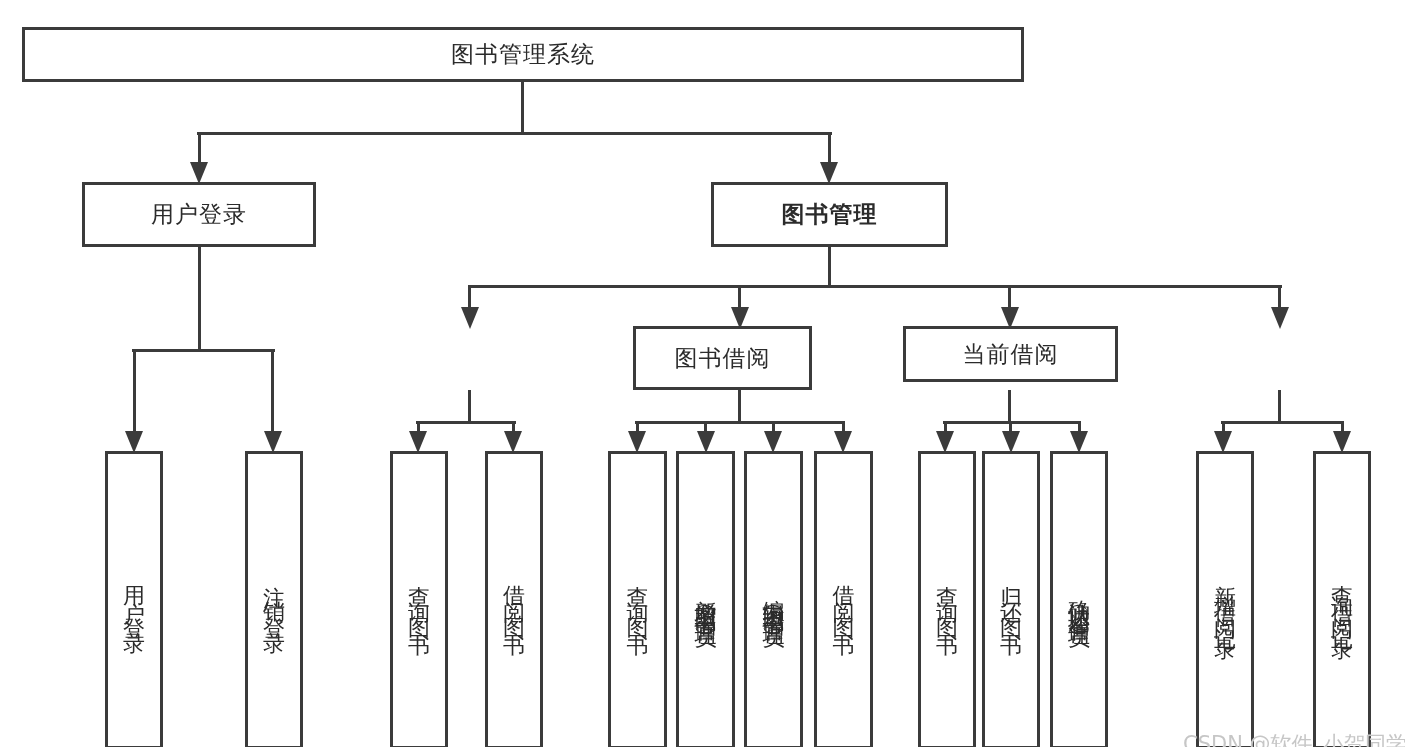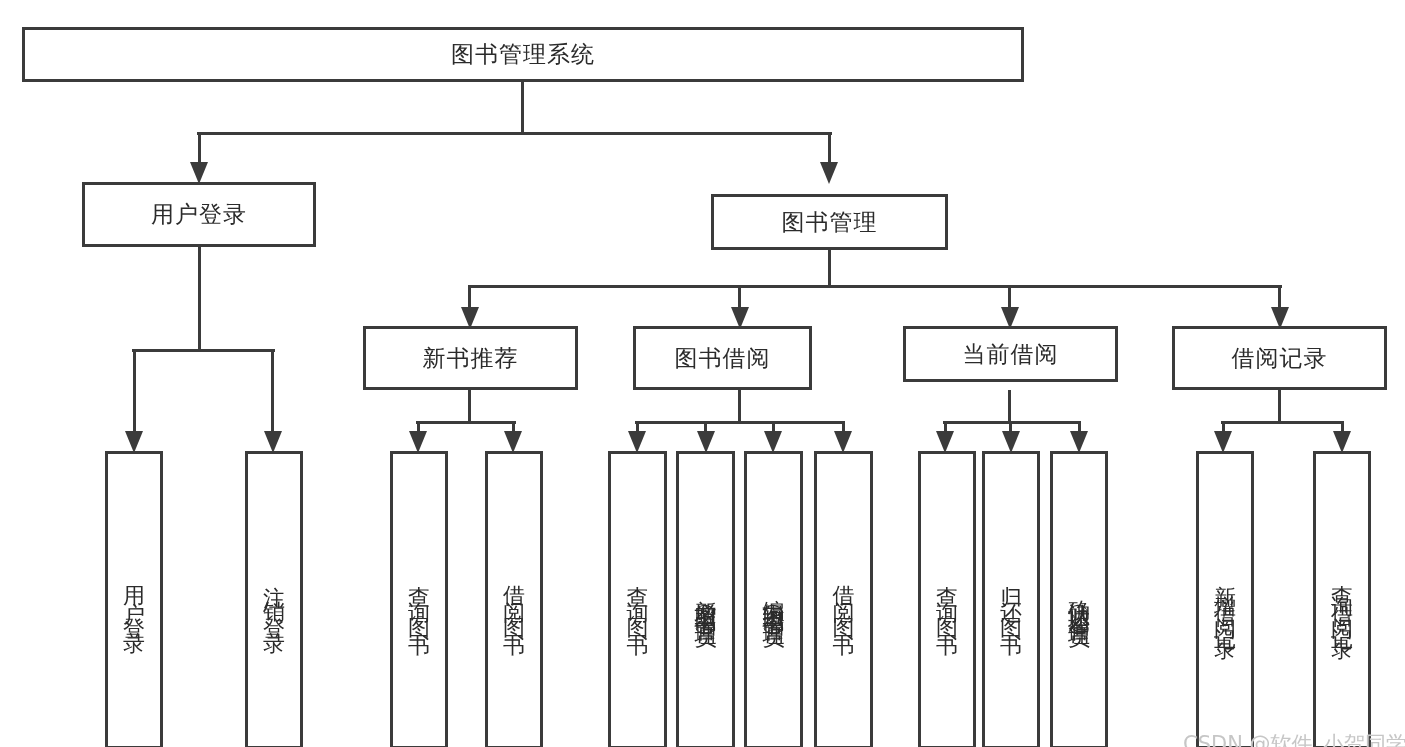--- a/index.html
+++ b/index.html
@@ -95,26 +95,24 @@
   <div class="vline" style="left:1278px;top:376px;height:34px;"></div>
   <div class="hline" style="left:1221px;top:407px;width:123px;"></div>
   <div class="vline" style="left:1222px;top:407px;height:12px;"></div>
   <div class="arrow" style="left:1214px;top:417px;"></div>
   <div class="vline" style="left:1341px;top:407px;height:12px;"></div>
   <div class="arrow" style="left:1333px;top:417px;"></div>
 
   <div class="box hbox" style="left:22px;top:13px;width:1002px;height:55px;">图书管理系统</div>
 
   <div class="box hbox" style="left:82px;top:168px;width:234px;height:65px;">用户登录</div>
-  <div class="box hbox" style="left:711px;top:180px;width:237px;height:56px;">图书管理</div>
+  <div class="box hbox" style="left:711px;top:168px;width:237px;height:65px;font-weight:bold;">图书管理</div>
 
-  <div class="box hbox" style="left:363px;top:312px;width:215px;height:64px;">新书推荐</div>
   <div class="box hbox" style="left:633px;top:312px;width:179px;height:64px;">图书借阅</div>
   <div class="box hbox" style="left:903px;top:312px;width:215px;height:56px;">当前借阅</div>
-  <div class="box hbox" style="left:1172px;top:312px;width:215px;height:64px;">借阅记录</div>
 
   <div class="box vbox loose" style="left:105px;top:437px;width:58px;height:298px;">用户登录</div>
   <div class="box vbox loose" style="left:245px;top:437px;width:58px;height:298px;">注销登录</div>
 
   <div class="box vbox loose" style="left:390px;top:437px;width:58px;height:298px;">查询图书</div>
   <div class="box vbox loose" style="left:485px;top:437px;width:58px;height:298px;">借阅图书</div>
 
   <div class="box vbox loose" style="left:608px;top:437px;width:59px;height:298px;">查询图书</div>
   <div class="box vbox tight" style="left:676px;top:437px;width:59px;height:298px;">新增图书（管理员）</div>
   <div class="box vbox tight" style="left:744px;top:437px;width:59px;height:298px;">编辑图书（管理员）</div>

